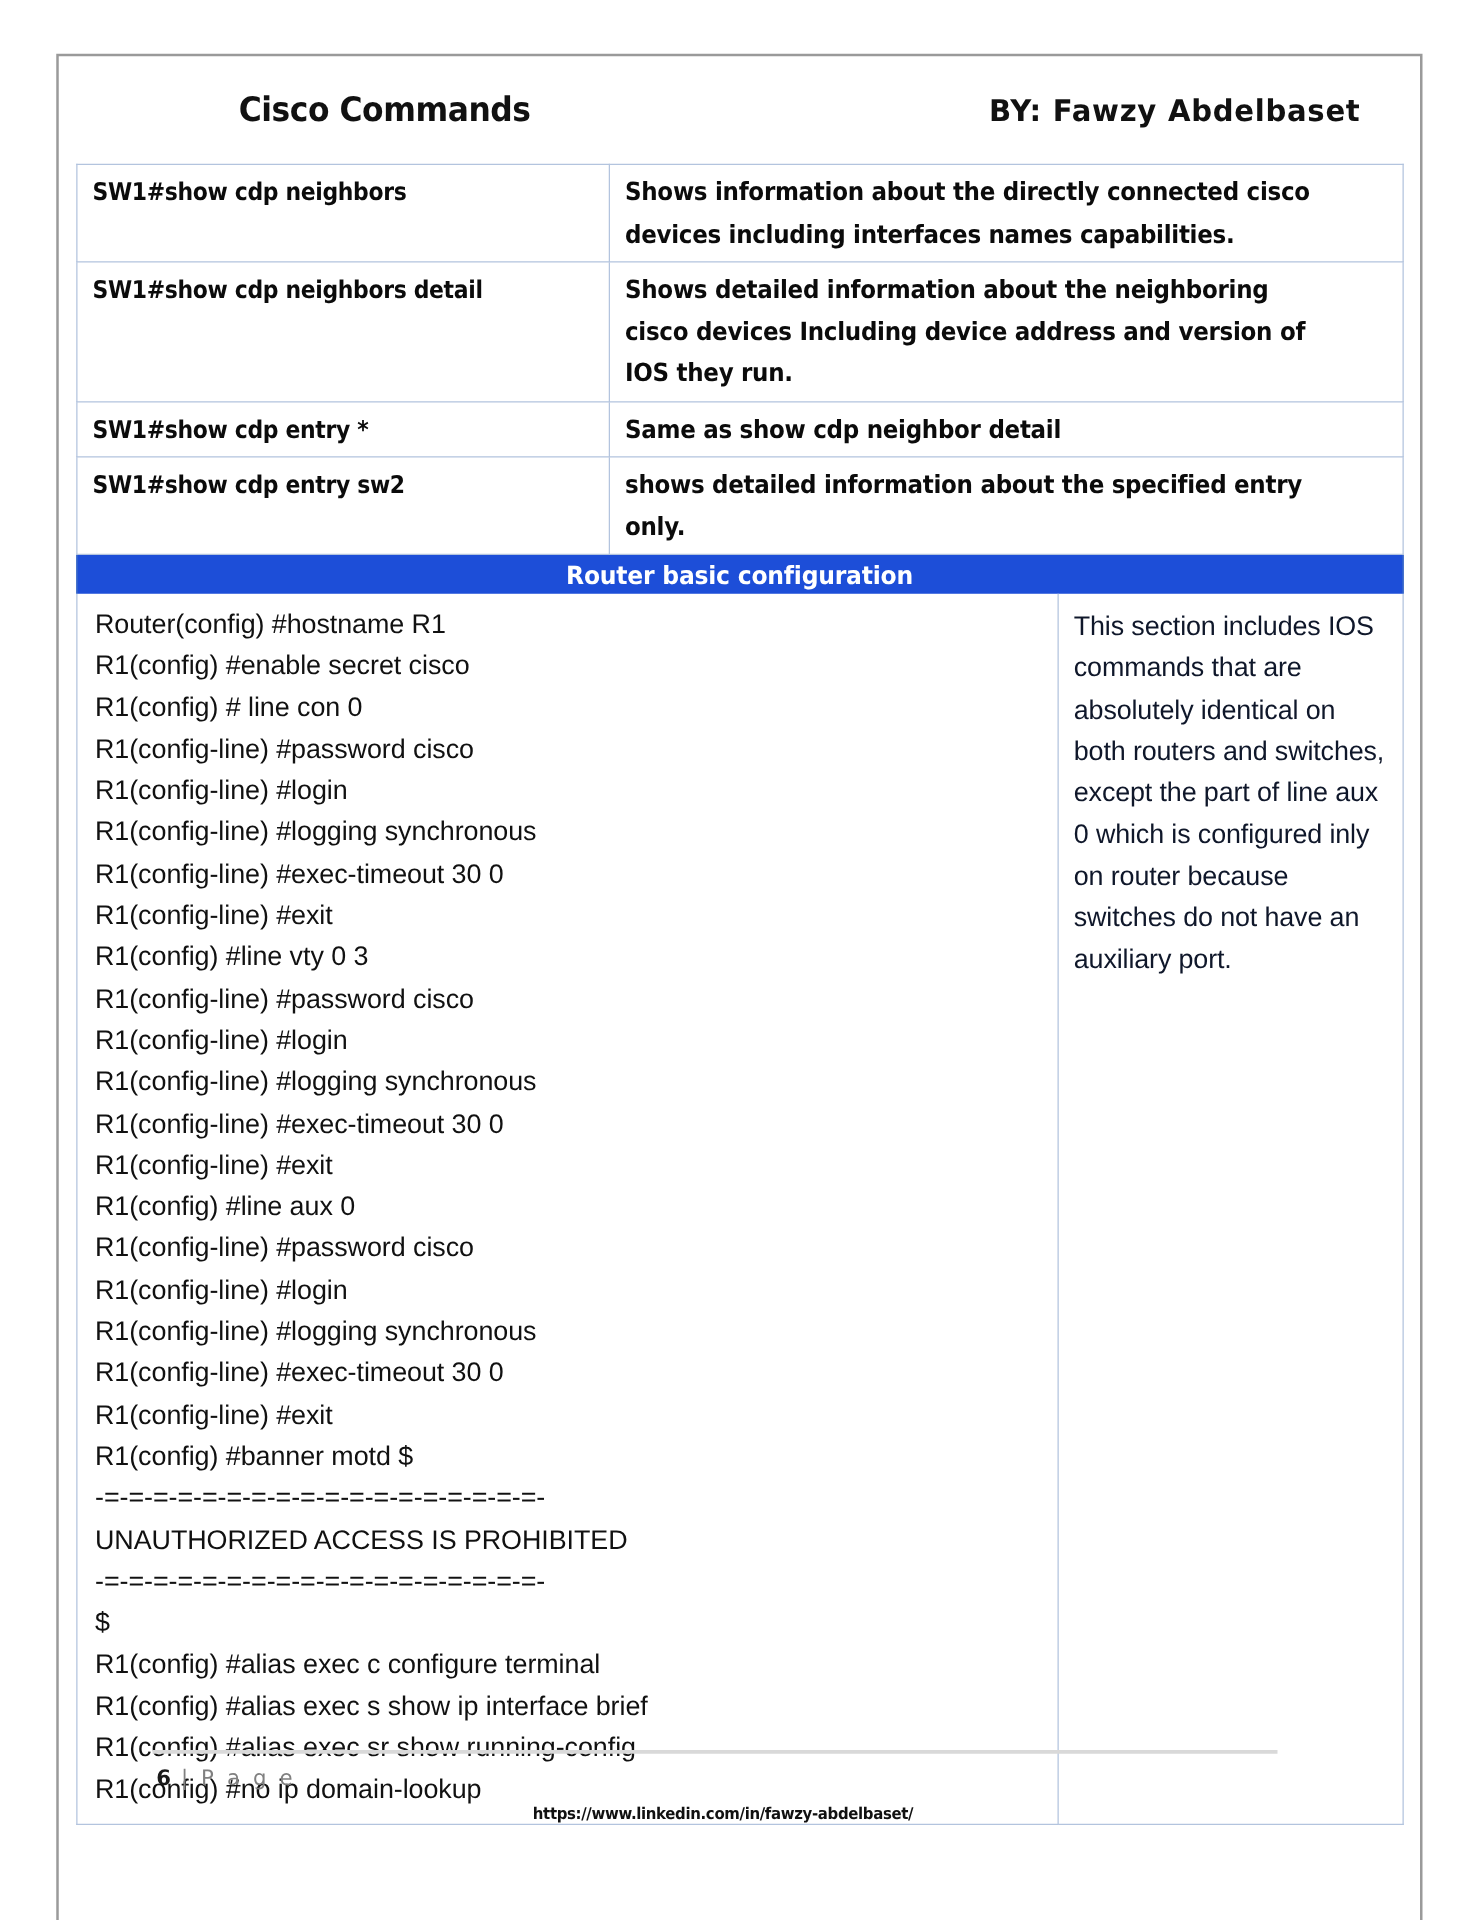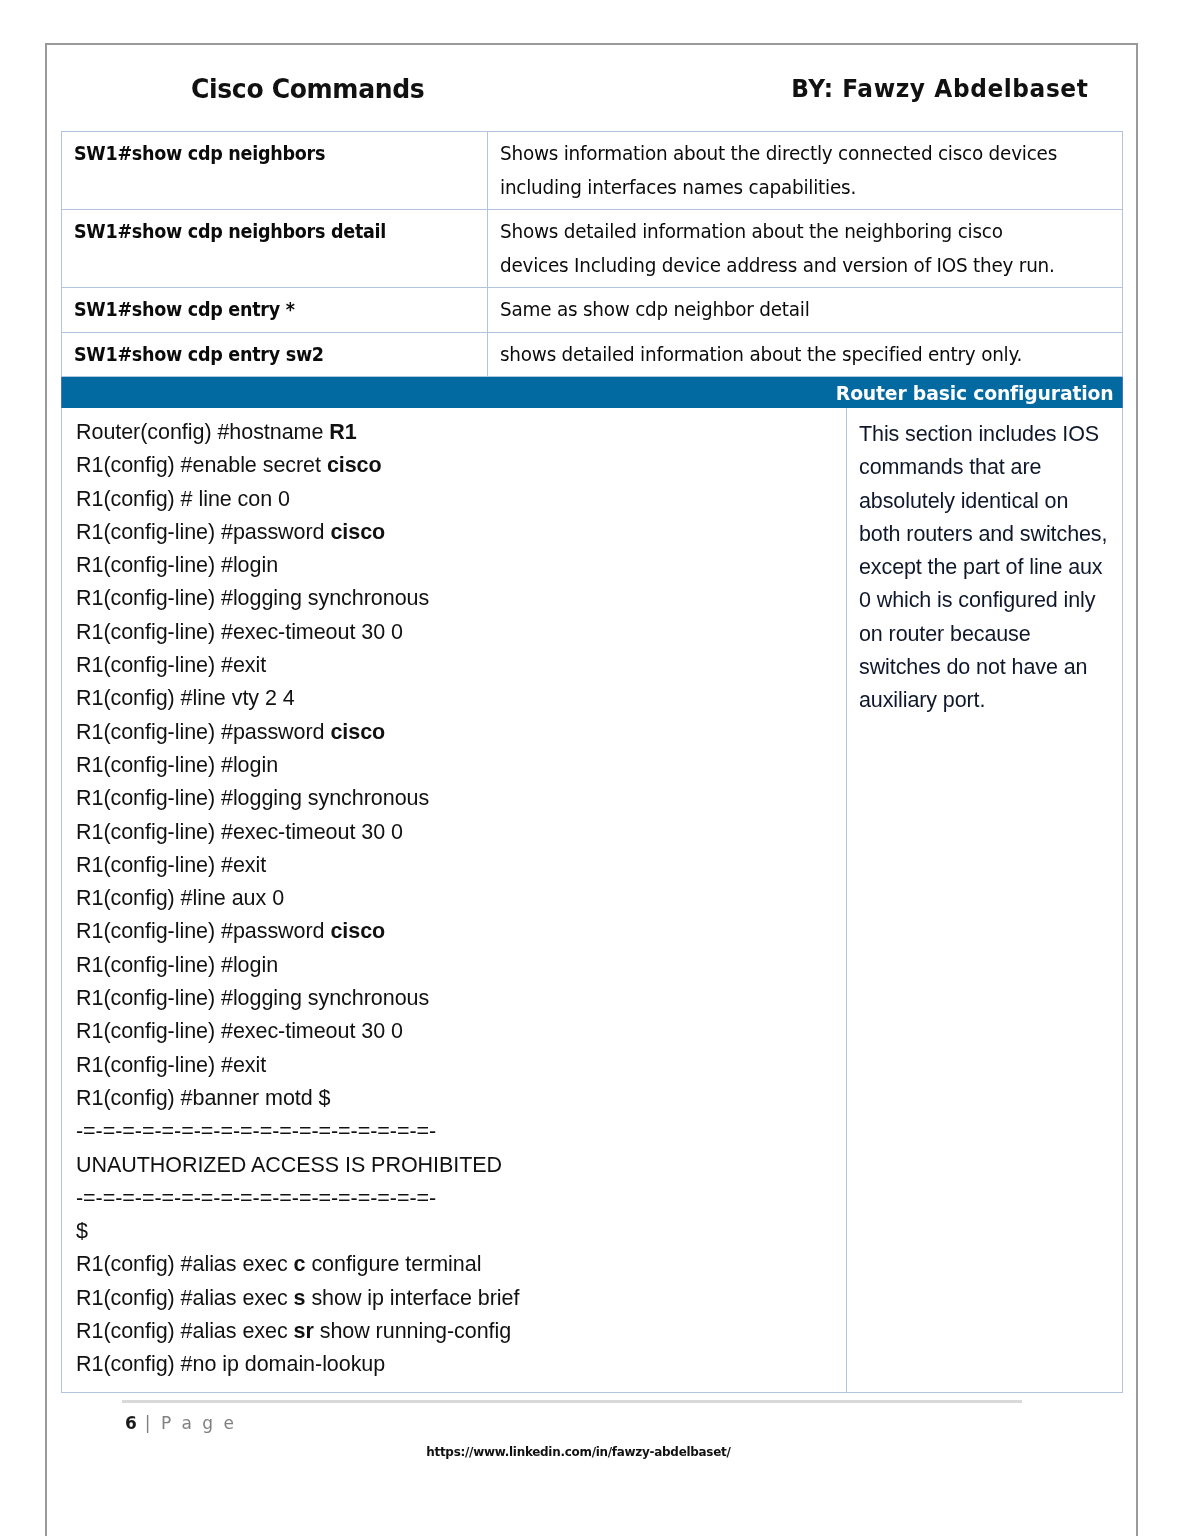--- a/index.html
+++ b/index.html
@@ -87,41 +87,41 @@
     transform-origin: left top;
   }
   .cmd-table td.c-cmd .sq {
     display: inline-block;
     transform: scaleX(0.9);
     transform-origin: left center;
     white-space: nowrap;
   }
   .cmd-table td.c-desc {
     font-family: "DejaVu Sans", sans-serif;
-    font-weight: normal;
+    font-weight: bold;
     font-size: 20px;
     line-height: 33.5px;
     color: #0b0b0b;
     letter-spacing: -0.25px;
   }
   .cmd-table td.c-desc .sq {
     display: inline-block;
     transform: scaleX(0.92);
     transform-origin: left top;
   }
 
   
   .section-bar {
     height: 31px;
-    background: #0369a1;
+    background: #1d4ed8;
     border-left: 1px solid #4472c4;
     border-right: 1px solid #4472c4;
     display: flex;
     align-items: center;
-    justify-content: flex-end;
+    justify-content: center;
     width: 1062px;
     box-sizing: border-box;
   }
   .section-bar span {
     font-family: "DejaVu Sans", sans-serif;
     font-weight: bold;
     font-size: 20px;
     color: #ffffff;
     letter-spacing: -0.2px;
     transform: scaleX(0.94);
@@ -145,21 +145,21 @@
   }
   .conf-line {
     font-family: "Liberation Sans", sans-serif;
     font-size: 21.5px;
     line-height: 33.3px;
     color: #111111;
     white-space: pre;
     letter-spacing: -0.05px;
   }
   .conf-line b {
-    font-weight: bold;
+    font-weight: normal;
   }
   .conf-note {
     font-family: "Liberation Sans", sans-serif;
     font-size: 21.5px;
     line-height: 33.3px;
     color: #0f172a;
     letter-spacing: -0.1px;
   }
 
   
@@ -254,21 +254,21 @@
           <td class="conf-left">
             <div id="config-lines">
                 <div class="conf-line"><span>Router(config) #hostname </span><b>R1</b></div>
                 <div class="conf-line"><span>R1(config) #enable secret </span><b>cisco</b></div>
                 <div class="conf-line"><span>R1(config) # line con 0</span></div>
                 <div class="conf-line"><span>R1(config-line) #password </span><b>cisco</b></div>
                 <div class="conf-line"><span>R1(config-line) #login</span></div>
                 <div class="conf-line"><span>R1(config-line) #logging synchronous</span></div>
                 <div class="conf-line"><span>R1(config-line) #exec-timeout 30 0</span></div>
                 <div class="conf-line"><span>R1(config-line) #exit</span></div>
-                <div class="conf-line"><span>R1(config) #line vty 2 4</span></div>
+                <div class="conf-line"><span>R1(config) #line vty 0 3</span></div>
                 <div class="conf-line"><span>R1(config-line) #password </span><b>cisco</b></div>
                 <div class="conf-line"><span>R1(config-line) #login</span></div>
                 <div class="conf-line"><span>R1(config-line) #logging synchronous</span></div>
                 <div class="conf-line"><span>R1(config-line) #exec-timeout 30 0</span></div>
                 <div class="conf-line"><span>R1(config-line) #exit</span></div>
                 <div class="conf-line"><span>R1(config) #line aux 0</span></div>
                 <div class="conf-line"><span>R1(config-line) #password </span><b>cisco</b></div>
                 <div class="conf-line"><span>R1(config-line) #login</span></div>
                 <div class="conf-line"><span>R1(config-line) #logging synchronous</span></div>
                 <div class="conf-line"><span>R1(config-line) #exec-timeout 30 0</span></div>

